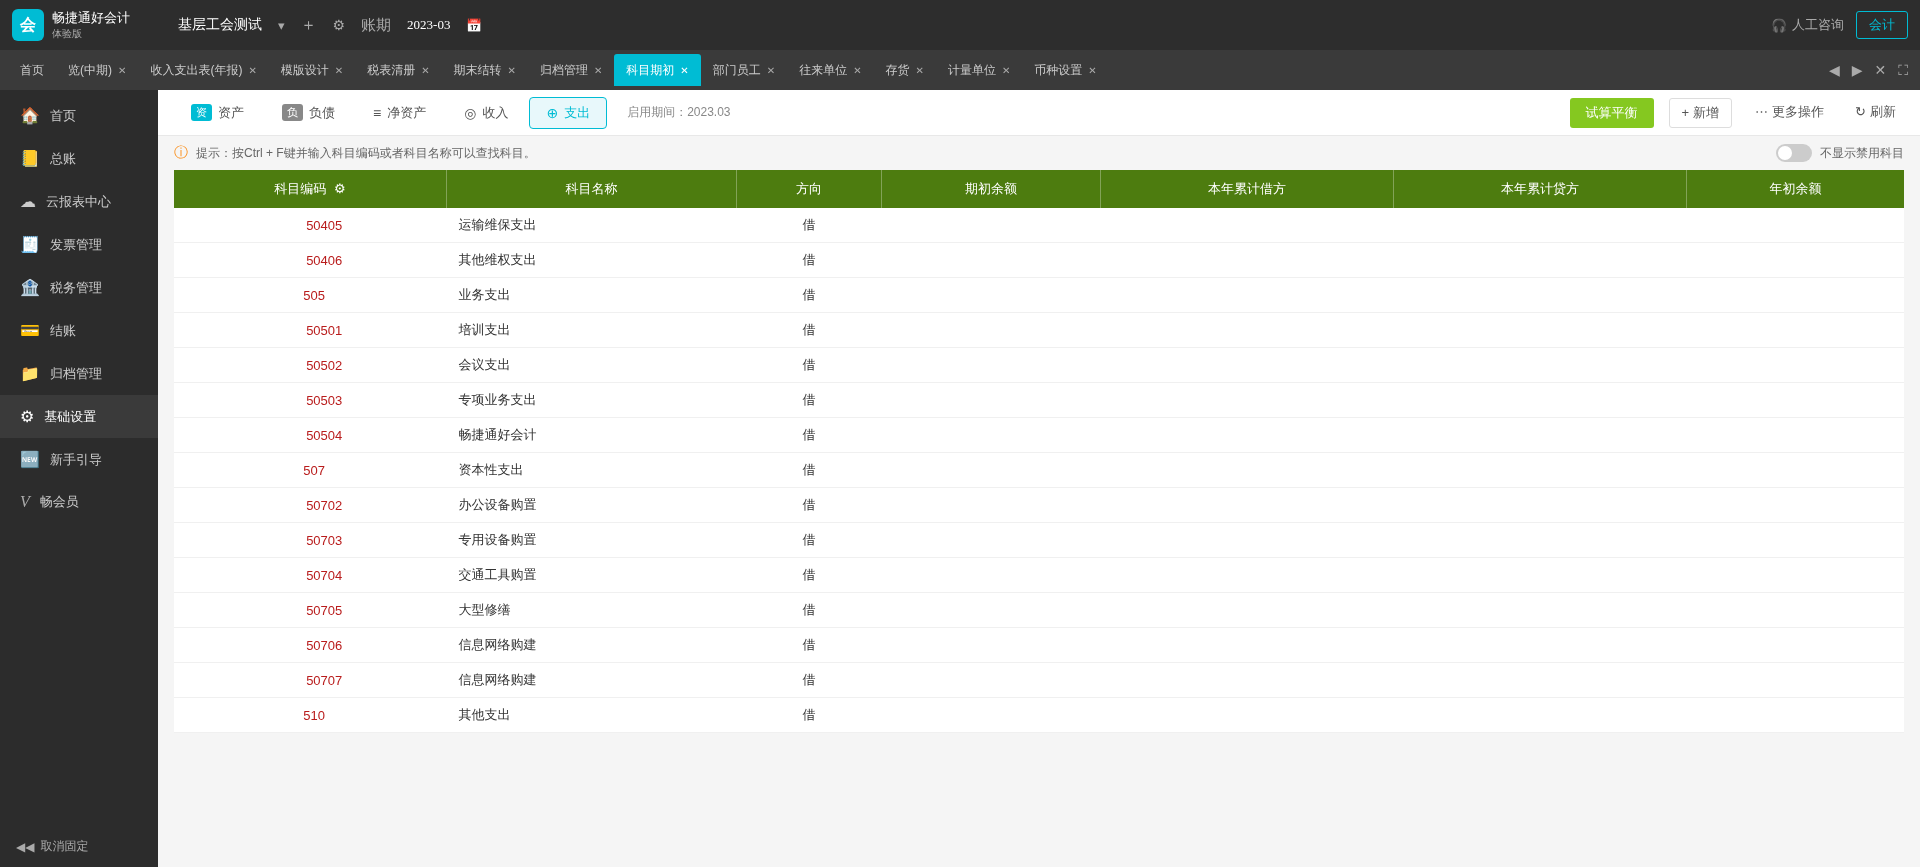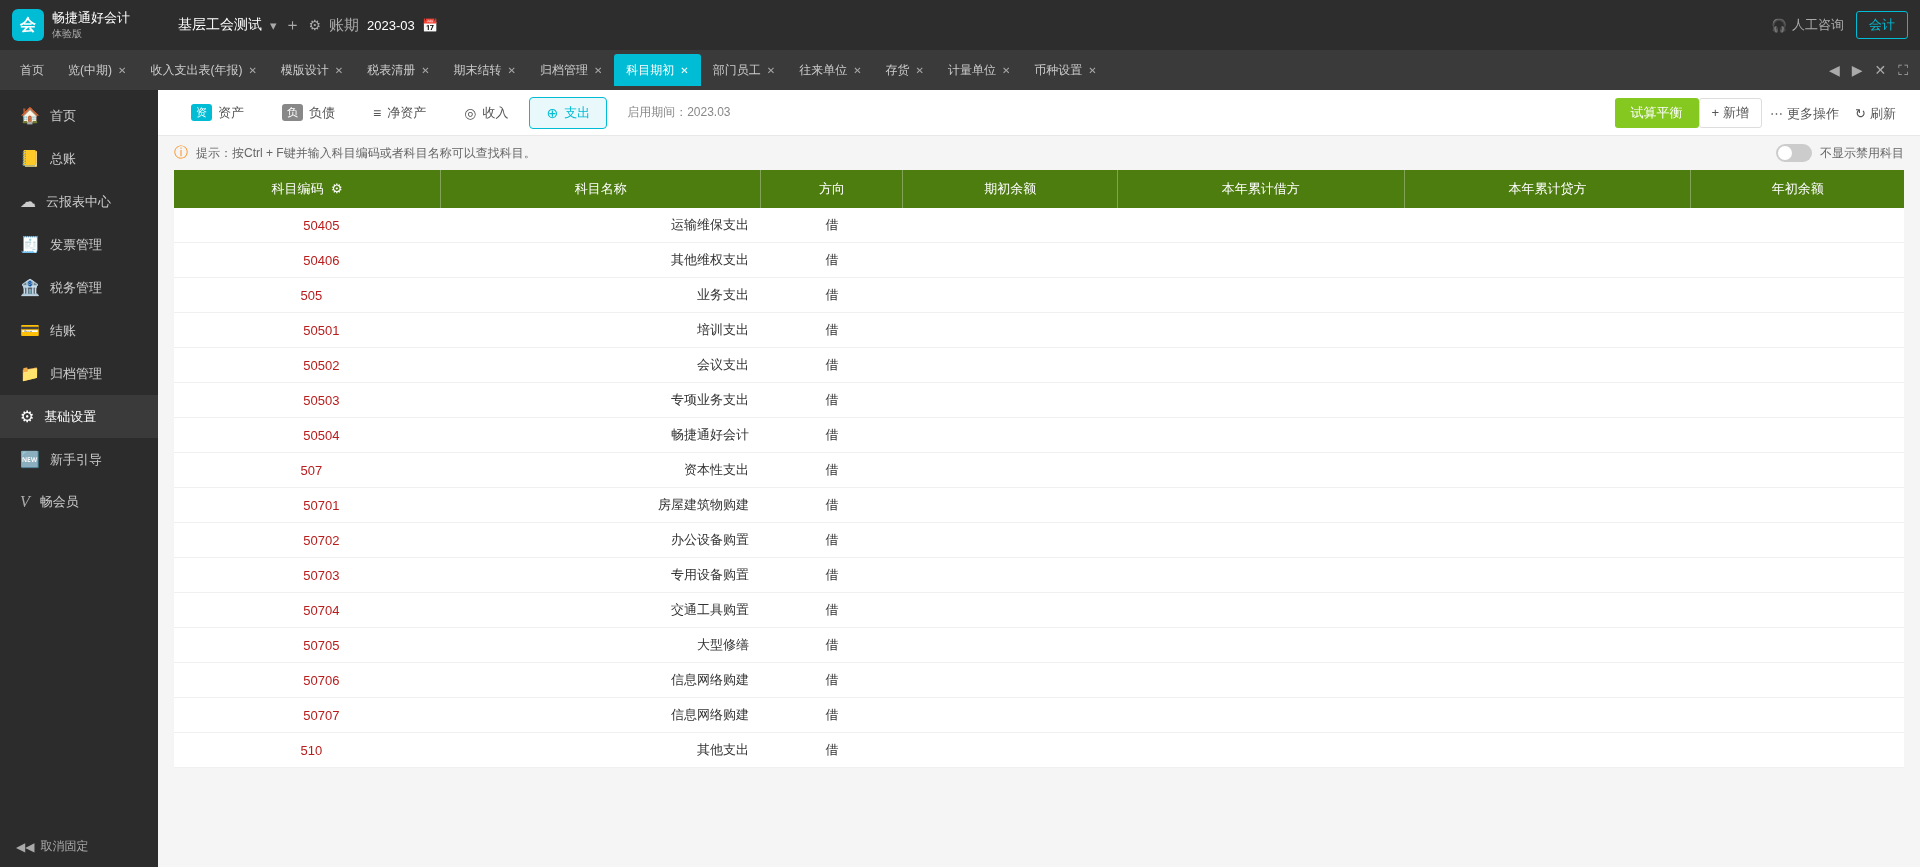--- a/index.html
+++ b/index.html
@@ -27,29 +27,29 @@
       display: flex; align-items: center; justify-content: center;
       font-size: 16px; color: #fff; font-weight: bold;
     }
     .logo-text { font-size: 13px; color: #fff; }
     .logo-sub { font-size: 10px; color: #aaa; }
 
     .header-middle {
       flex: 1;
       display: flex;
       align-items: center;
-      gap: 8px;
+      gap: 16px;
       padding-left: 16px;
     }
     .company-name {
       color: #fff;
       font-size: 14px;
     }
     .period-label { color: #aaa; font-size: 15px; }
-    .period-value { color: #fff; font-size: 13px; }
+    .period-value { color: #fff; font-size: 13px; font-family: Liberation Serif, serif; }
 
     .header-right {
       display: flex; align-items: center; gap: 12px;
     }
     .service-btn {
       display: flex; align-items: center; gap: 4px;
       color: #aaa; font-size: 13px; cursor: pointer;
     }
     .account-btn {
       border: 1px solid #00bcd4;
@@ -178,22 +178,22 @@
 
     .period-info {
       margin-left: 16px;
       color: #888;
       font-size: 12px;
     }
 
     .sub-tab-right {
       margin-left: auto;
       display: flex;
-      align-items: flex-end;
-      gap: 0;
+      align-items: flex-start;
+      gap: 15px;
     }
     .btn-primary {
       background: #85c820;
       color: #fff;
       border: none;
       padding: 6px 16px;
       border-radius: 3px;
       cursor: pointer;
       font-size: 13px;
     }
@@ -278,21 +278,21 @@
     thead th:last-child { border-right: none; }
     tbody tr {
       border-bottom: 1px solid #f0f0f0;
     }
     tbody td {
       padding: 8px 12px;
       font-size: 13px;
       color: #333;
     }
     .td-code { text-align: center; color: #b91c1c; padding-left: 40px; }
-    .td-name { text-align: right; }
+    .td-name { text-align: left; }
     .td-direction { text-align: center; }
     .td-amount { text-align: right; }
 
     
     .table-container::-webkit-scrollbar { width: 8px; }
     .table-container::-webkit-scrollbar-track { background: #f0f0f0; }
     .table-container::-webkit-scrollbar-thumb { background: #ccc; border-radius: 4px; }
 
     .gear-icon { display: inline-block; margin-left: 4px; }
   </style>
@@ -566,29 +566,20 @@
             <tr>
     <td class="td-code" style="padding-left:20px">507</td>
     <td class="td-name">资本性支出</td>
     <td class="td-direction">借</td>
     <td class="td-amount"></td>
     <td class="td-amount"></td>
     <td class="td-amount"></td>
     <td class="td-amount"></td>
   </tr>
             <tr>
-    <td class="td-code" style="padding-left:40px">50701</td>
-    <td class="td-name">房屋建筑物购建</td>
-    <td class="td-direction">借</td>
-    <td class="td-amount"></td>
-    <td class="td-amount"></td>
-    <td class="td-amount"></td>
-    <td class="td-amount"></td>
-  </tr>
-            <tr>
     <td class="td-code" style="padding-left:40px">50702</td>
     <td class="td-name">办公设备购置</td>
     <td class="td-direction">借</td>
     <td class="td-amount"></td>
     <td class="td-amount"></td>
     <td class="td-amount"></td>
     <td class="td-amount"></td>
   </tr>
             <tr>
     <td class="td-code" style="padding-left:40px">50703</td>

